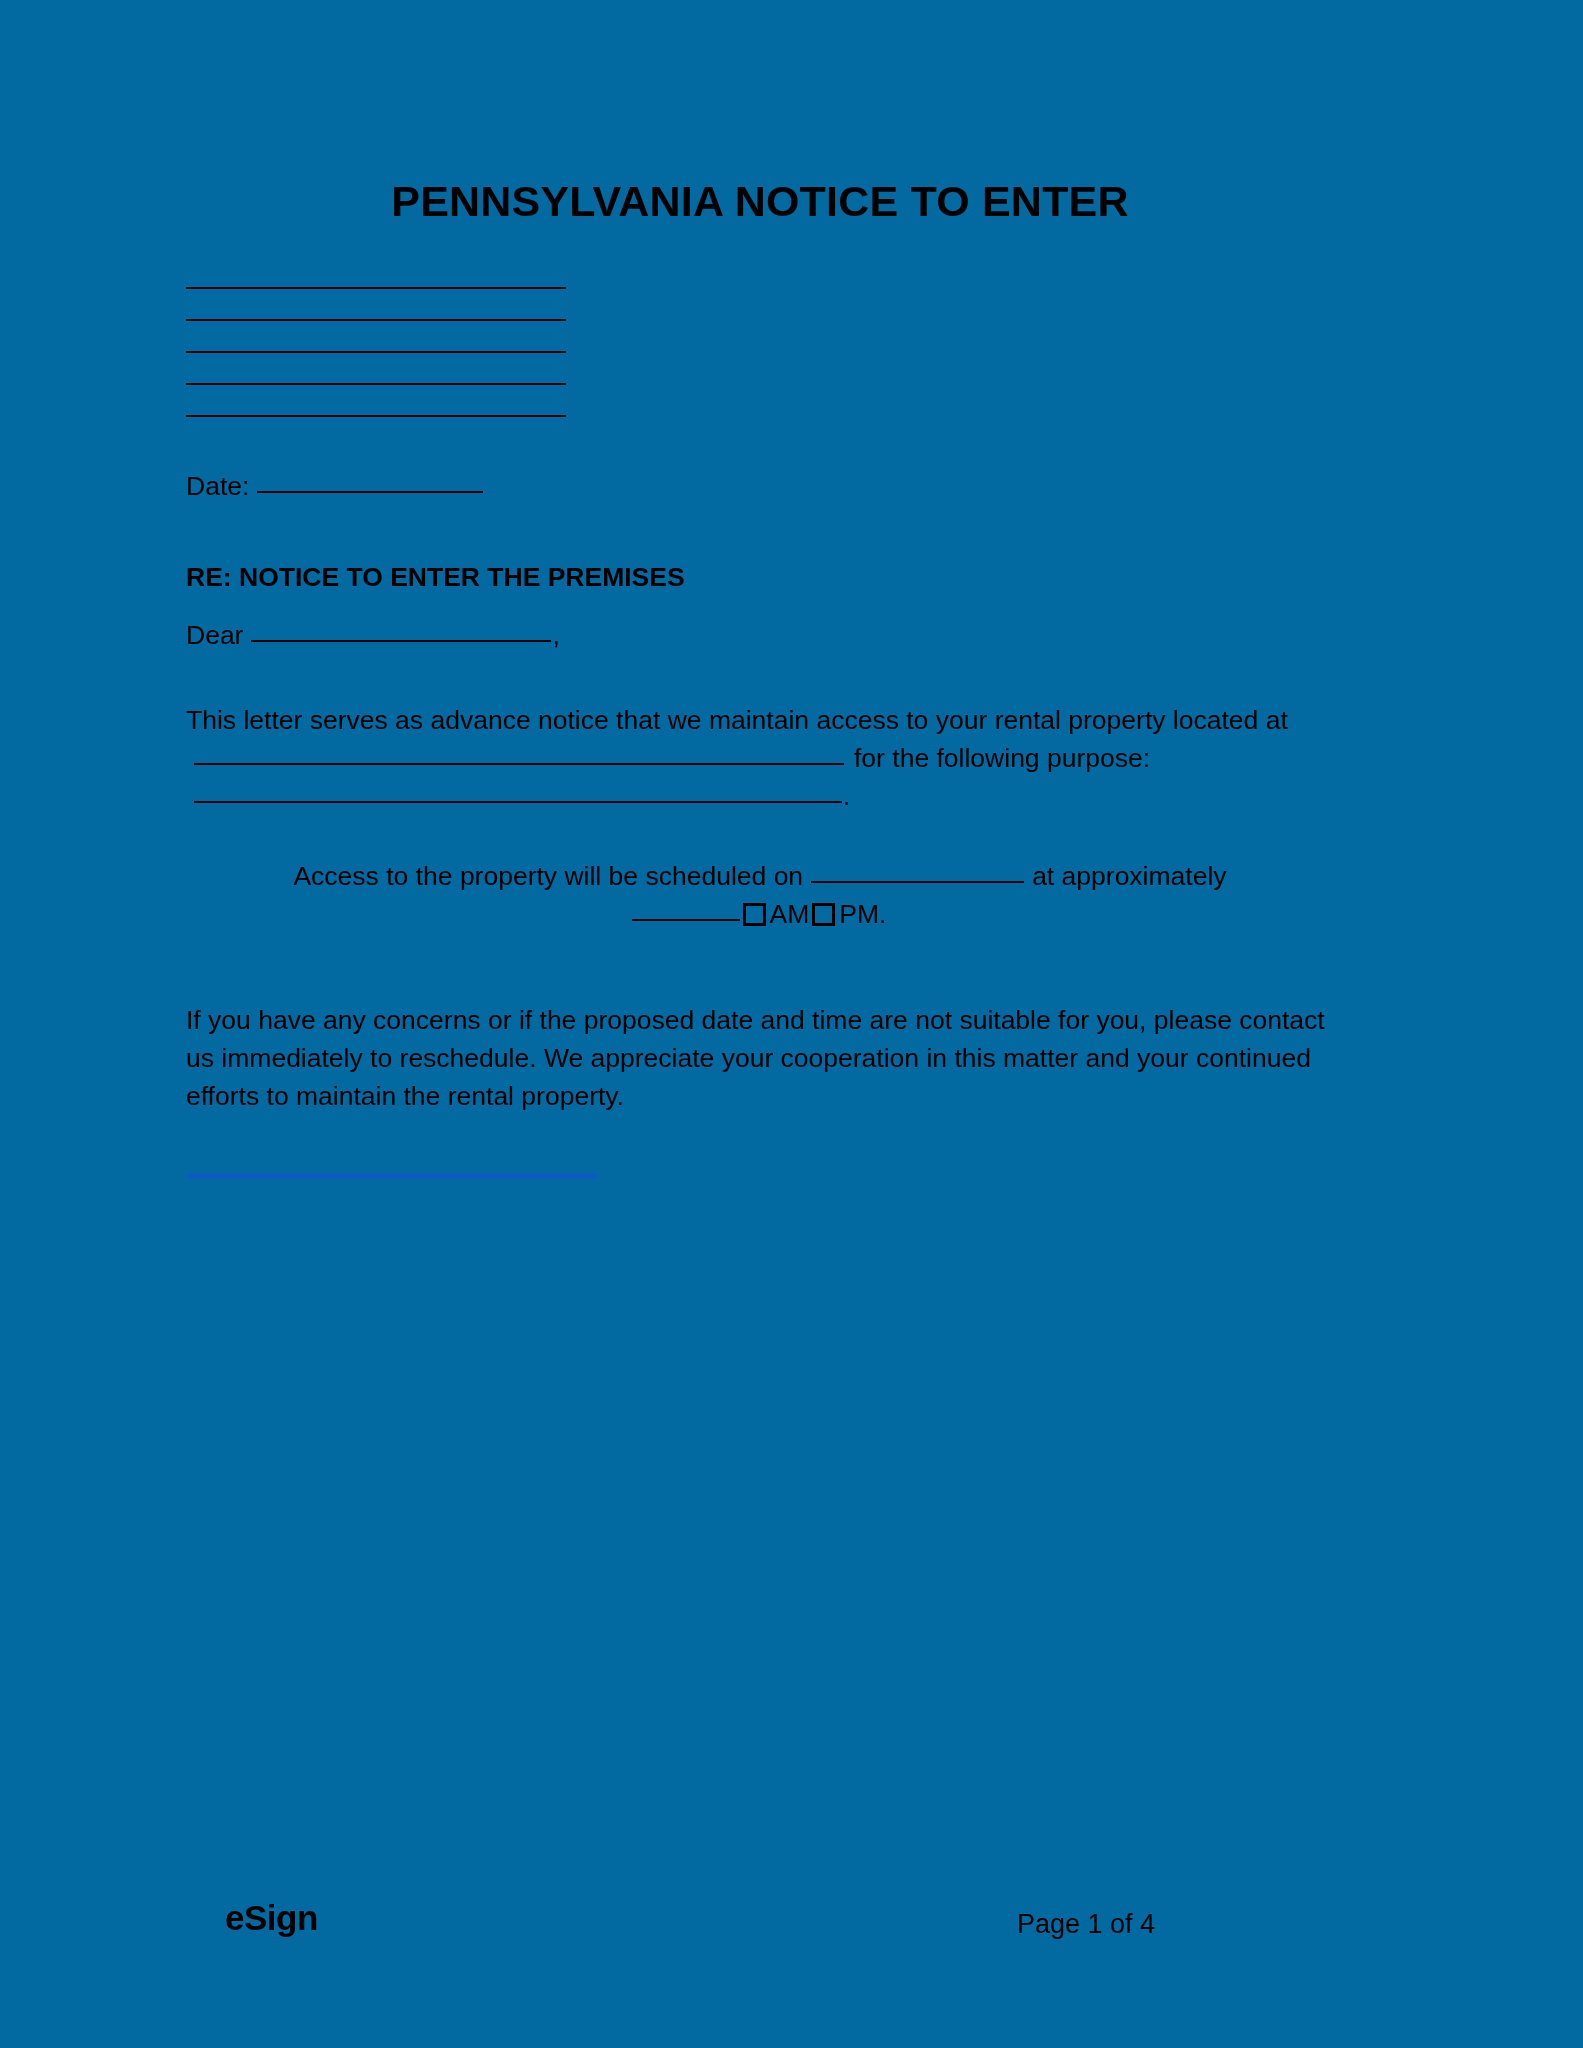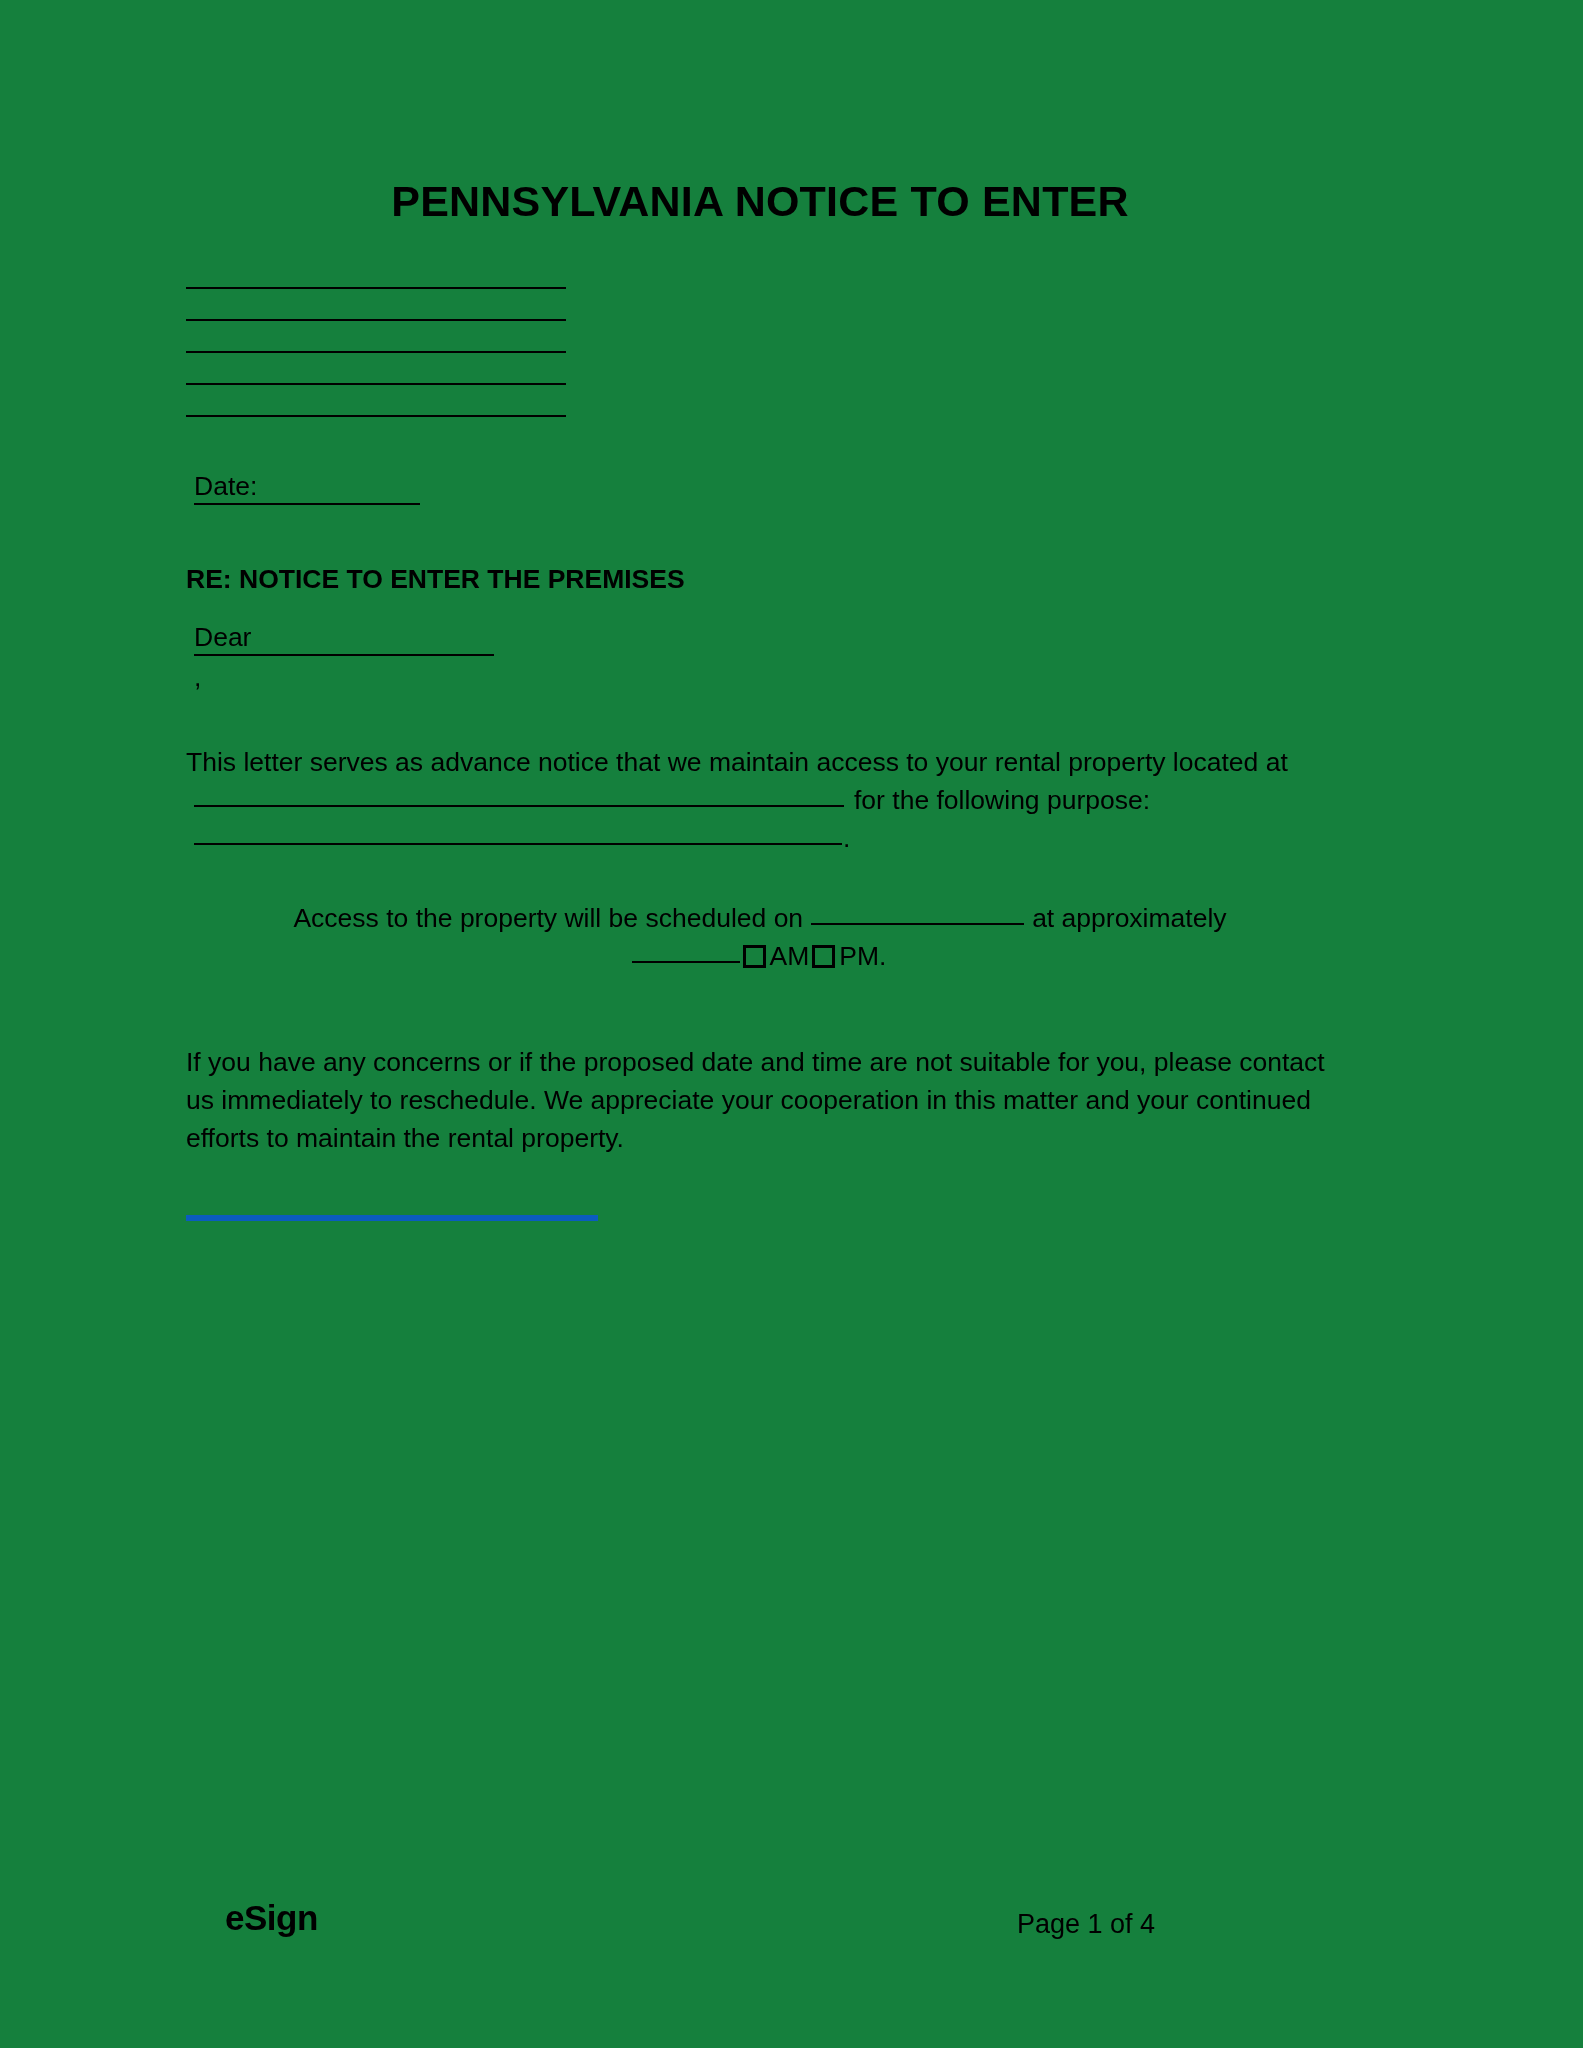--- a/index.html
+++ b/index.html
@@ -5,21 +5,21 @@
   html, body {
     margin: 0;
     padding: 0;
     background: #ffffff;
   }
 
   .page {
     position: relative;
     width: 1583px;
     height: 2048px;
-    background: #15803d;
+    background: #0369a1;
     font-family: "Liberation Sans", sans-serif;
     color: #000000;
     box-sizing: border-box;
     overflow: hidden;
   }
 
   .doc-body {
     position: absolute;
     left: 186px;
     top: 0;
@@ -53,21 +53,20 @@
     margin-bottom: 0;
   }
 
   
   .row {
     font-size: 26.5px;
     line-height: 38px;
     display: flex;
     align-items: baseline;
     white-space: nowrap;
-    flex-direction: column;
   }
 
   .para {
     font-size: 26.5px;
     line-height: 38px;
   }
 
   
   .rule {
     display: inline-block;

